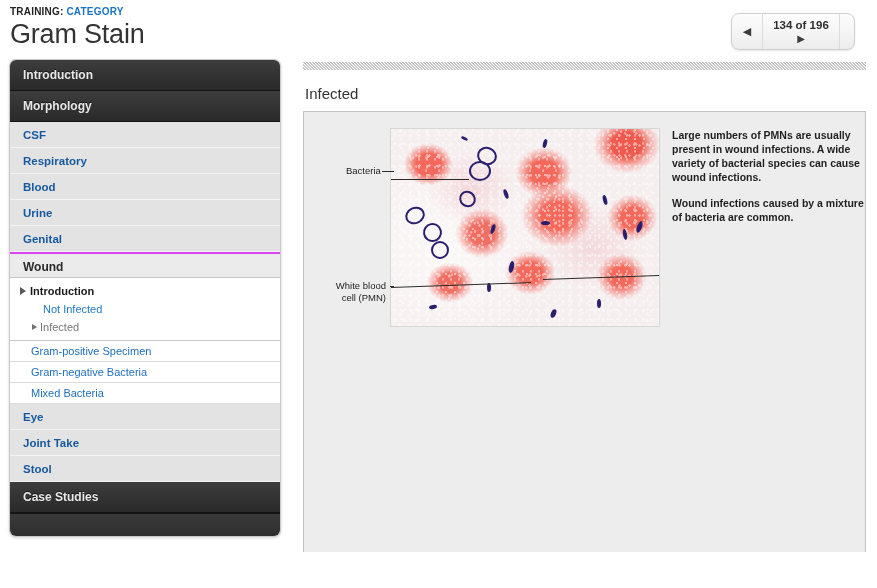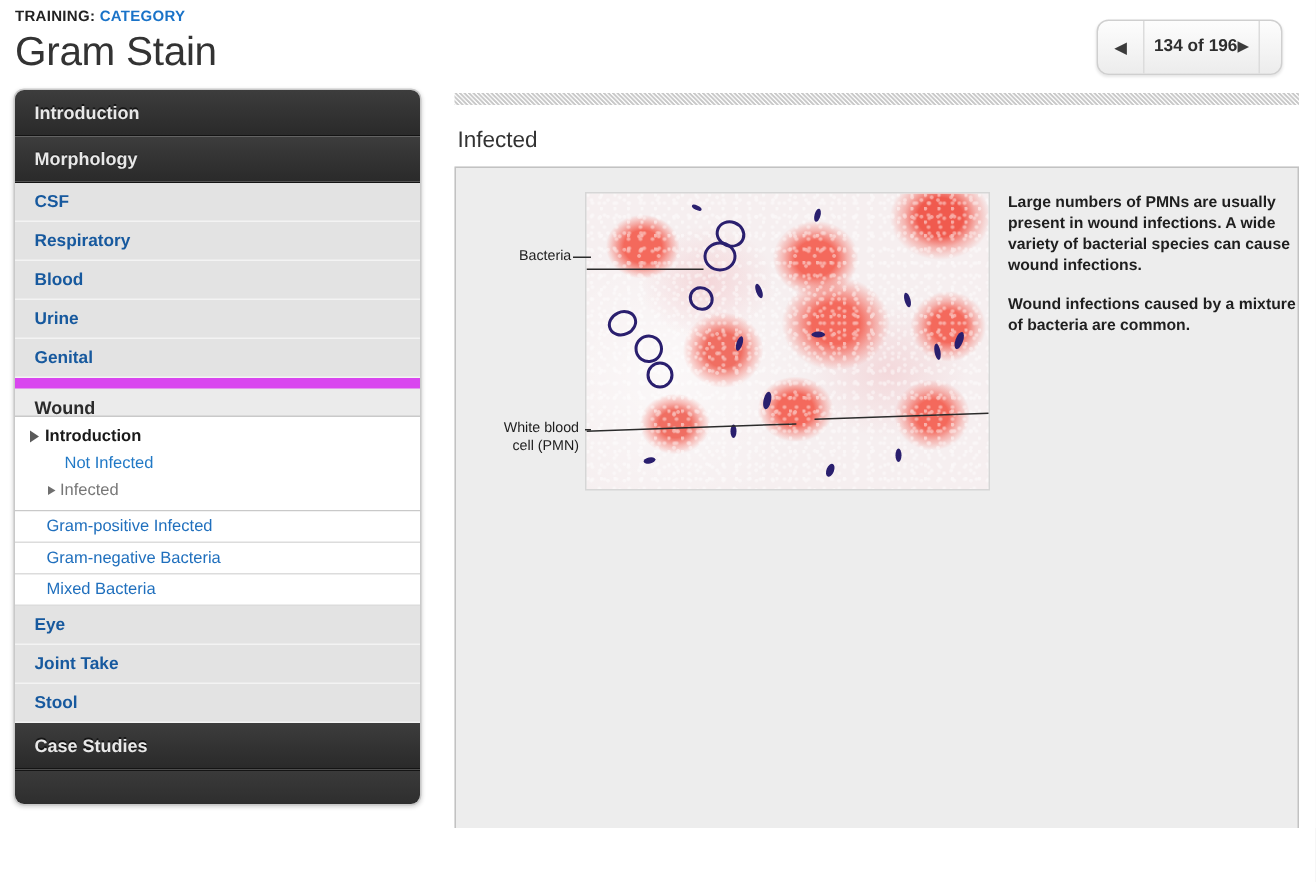--- a/index.html
+++ b/index.html
@@ -60,21 +60,21 @@
     display: flex;
     align-items: center;
     justify-content: center;
     color: #3b3b3b;
     font-size: 11px;
   }
   .pager-prev { border-right: 1px solid #dcdcdc; }
   .pager-center {
     flex: 1;
     display: flex;
-    flex-direction: row;
+    flex-direction: column;
     align-items: center;
     justify-content: center;
     border-right: 1px solid #dcdcdc;
     position: relative;
   }
   .pager-count {
     font-size: 11.5px;
     font-weight: bold;
     color: #2e2e2e;
     line-height: 1.15;
@@ -134,21 +134,21 @@
     box-sizing: border-box;
   }
   .nav-sec {
     height: 26px;
     line-height: 26px;
     padding-left: 13px;
     font-size: 12px;
     font-weight: bold;
     color: #2b2b2b;
     background: #ebebeb;
-    border-top: 7px solid #d946ef;
+    border-top: 2px solid #d946ef;
     border-bottom: 1px solid #c9c9c9;
     box-sizing: border-box;
   }
   .sub-group {
     background: #ffffff;
     padding: 4px 0 4px 0;
     border-bottom: 1px solid #c9c9c9;
   }
   .sub-item {
     height: 18px;
@@ -370,21 +370,21 @@
       <div class="sub-item indent">
         <span>Not Infected</span>
       </div>
       <div class="sub-item current">
         <span class="tri small"></span>
         <span>Infected</span>
       </div>
     </div>
 
     <div class="sub-list-white">
-      <div class="wlink">Gram-positive Infected</div>
+      <div class="wlink">Gram-positive Specimen</div>
       <div class="wlink">Gram-negative Bacteria</div>
       <div class="wlink">Mixed Bacteria</div>
     </div>
 
     <div class="nav-link">Eye</div>
     <div class="nav-link">Joint Take</div>
     <div class="nav-link">Stool</div>
 
     <div class="nav-dark">Case Studies</div>
     <div class="nav-foot"></div>

